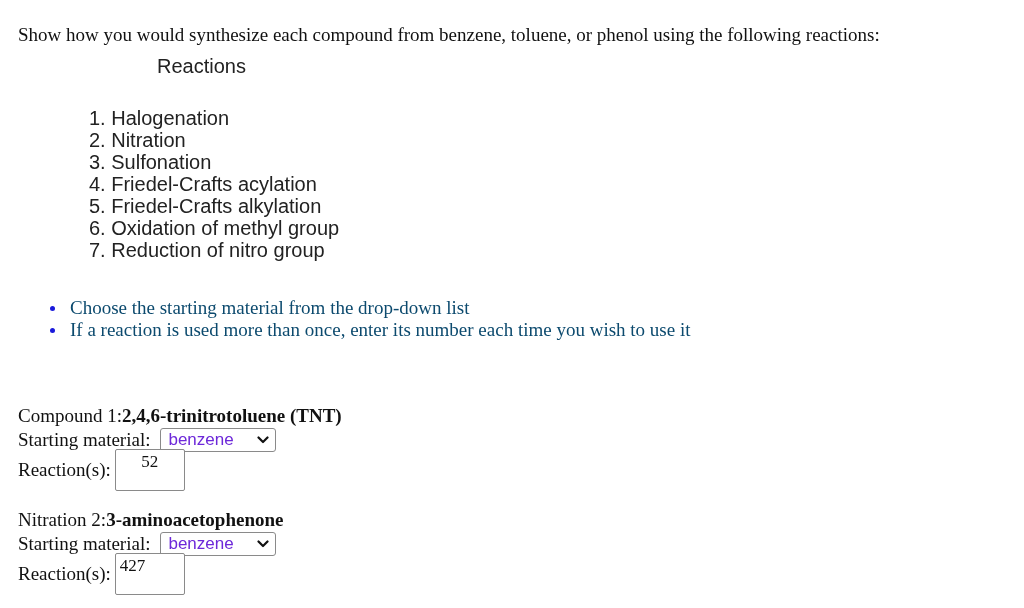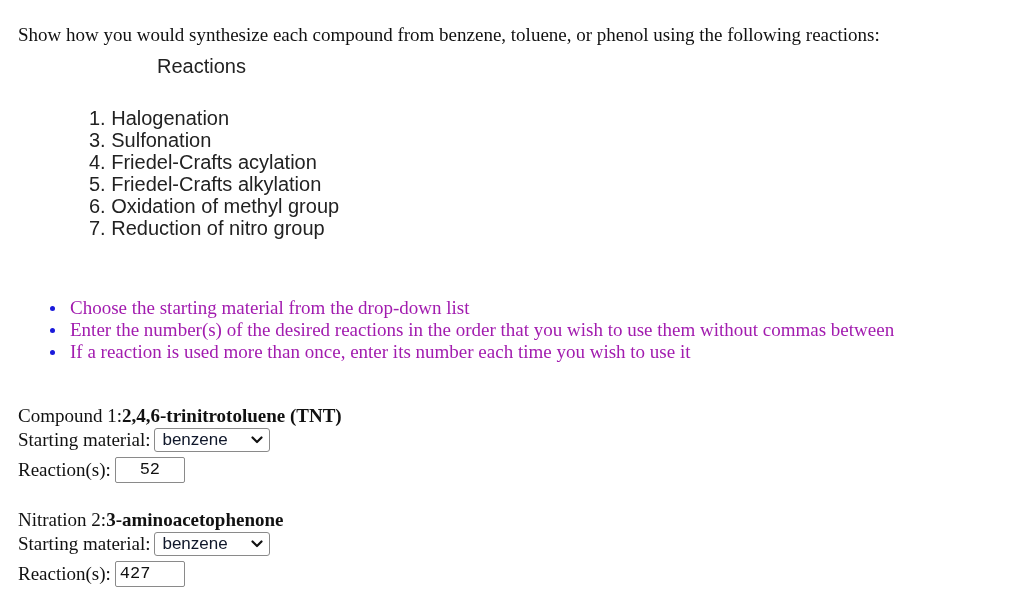--- a/index.html
+++ b/index.html
@@ -3,51 +3,51 @@
 <meta charset="utf-8">
 <style>
   html, body { margin:0; padding:0; background:#ffffff; }
   body { width:1024px; height:608px; position:relative; overflow:hidden; color:#111; }
   .serif { font-family: "Liberation Serif", "DejaVu Serif", serif; }
   .sans { font-family: "Liberation Sans", "DejaVu Sans", sans-serif; }
   #title { position:absolute; left:18px; top:24px; font-size:19px; white-space:nowrap; }
   #reactions-box { position:absolute; left:73px; top:55px; color:#222; }
   #reactions-heading { position:absolute; left:84px; top:0; font-size:20px; white-space:nowrap; }
   #reactions-list { position:absolute; left:0; top:36px; margin:16px; padding:0; list-style:none; font-size:20px; line-height:22px; white-space:nowrap; }
-  #instructions { position:absolute; left:50px; top:297px; margin:0; padding:0; list-style:none; color:#a21caf; font-size:19px; line-height:22px; white-space:nowrap; }
+  #instructions { position:absolute; left:50px; top:297px; margin:0; padding:0; list-style:none; color:#0c4a6e; font-size:19px; line-height:22px; white-space:nowrap; }
   #instructions li { position:relative; padding-left:20px; }
   #instructions li .dot { position:absolute; left:0; top:9px; width:5px; height:5px; border-radius:50%; background:#1a1adb; }
   .compound { position:absolute; left:18px; font-size:19px; white-space:nowrap; }
   .compound .row { height:24px; line-height:24px; display:flex; align-items:center; }
   .compound .row.rx { margin-top:5px; height:26px; }
-  .sel { display:inline-flex; align-items:center; justify-content:space-between; box-sizing:border-box; width:116px; height:24px; border:1px solid #8a8a8a; border-radius:3px; margin-left:4px; padding:0 6px 0 7px; font-family:"Liberation Sans","DejaVu Sans",sans-serif; font-size:17px; color:#0f172a; background:#fff; }
+  .sel { display:inline-flex; align-items:center; justify-content:space-between; box-sizing:border-box; width:116px; height:24px; border:1px solid #8a8a8a; border-radius:3px; margin-left:10px; padding:0 6px 0 7px; font-family:"Liberation Sans","DejaVu Sans",sans-serif; font-size:17px; color:#6d28d9; background:#fff; }
   .sel svg { width:12px; height:10px; }
-  .inp { display:inline-block; box-sizing:border-box; width:70px; height:26px; border:1px solid #8a8a8a; border-radius:2px; margin-left:4px; padding:0 4px; font-family:Liberation Mono, monospace; font-size:17px; line-height:24px; color:#111; background:#fff; }
+  .inp { display:inline-block; box-sizing:border-box; width:70px; height:42px; border:1px solid #8a8a8a; border-radius:2px; margin-left:4px; padding:0 4px; font-family:Liberation Serif, serif; font-size:17px; line-height:24px; color:#111; background:#fff; }
   b { font-weight:bold; }
 </style>
 </head>
 <body>
 
 <div id="title" class="serif">Show how you would synthesize each compound from benzene, toluene, or phenol using the following reactions:</div>
 
 <div id="reactions-box" class="sans">
   <div id="reactions-heading">Reactions</div>
   <ul id="reactions-list">
     <li>1. Halogenation</li>
+    <li>2. Nitration</li>
     <li>3. Sulfonation</li>
     <li>4. Friedel-Crafts acylation</li>
     <li>5. Friedel-Crafts alkylation</li>
     <li>6. Oxidation of methyl group</li>
     <li>7. Reduction of nitro group</li>
   </ul>
 </div>
 
 <ul id="instructions" class="serif">
   <li><span class="dot"></span><span>Choose the starting material from the drop-down list</span></li>
-  <li><span class="dot"></span><span>Enter the number(s) of the desired reactions in the order that you wish to use them without commas between</span></li>
   <li><span class="dot"></span><span>If a reaction is used more than once, enter its number each time you wish to use it</span></li>
 </ul>
 
 <div class="compound serif" style="top:404px;text-align:center;">
   <div class="row">
     <span>Compound 1: </span>
       <b>2,4,6-trinitrotoluene (TNT)</b>
   </div>
   <div class="row">
     <span>Starting material: </span>

